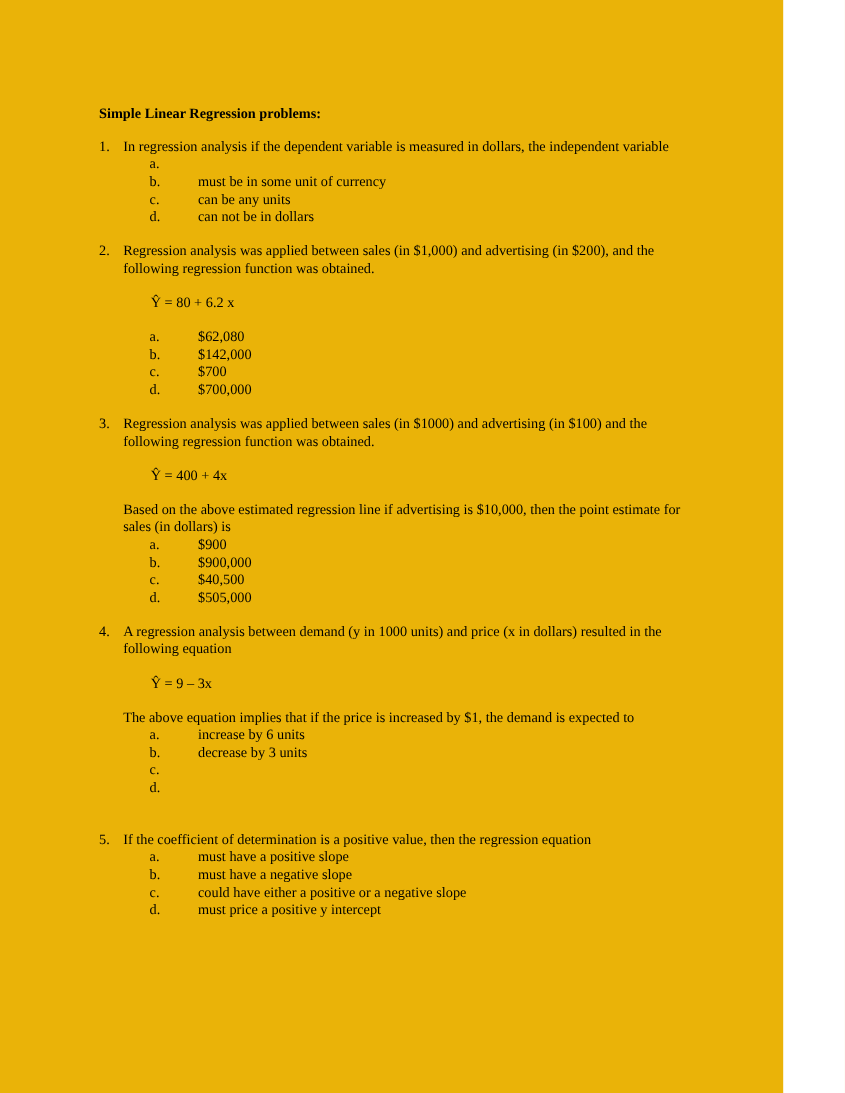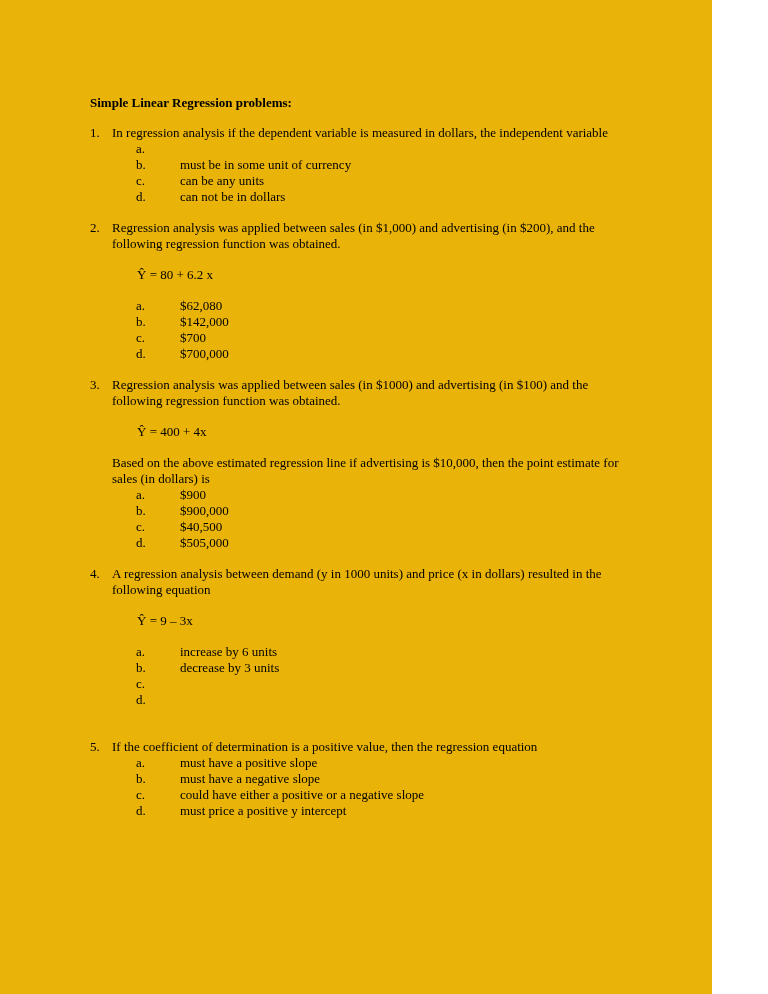--- a/index.html
+++ b/index.html
@@ -154,20 +154,21 @@
       </div>
     </div>
   </div>
 
   <div class="question">
     <div class="q-row">
       <span class="q-num">4.</span>
       <div class="q-body">
         <p class="q-stem">A regression analysis between demand (y in 1000 units) and price (x in dollars) resulted in the following equation</p>
         <p class="q-eq">Ŷ = 9 – 3x</p>
+        <p class="q-followup">The above equation implies that if the price is increased by $1, the demand is expected to</p>
         <div class="options">
           <div class="option">
             <span class="opt-letter">a.</span>
             <span class="opt-text">increase by 6 units</span>
           </div>
           <div class="option">
             <span class="opt-letter">b.</span>
             <span class="opt-text">decrease by 3 units</span>
           </div>
           <div class="option">

